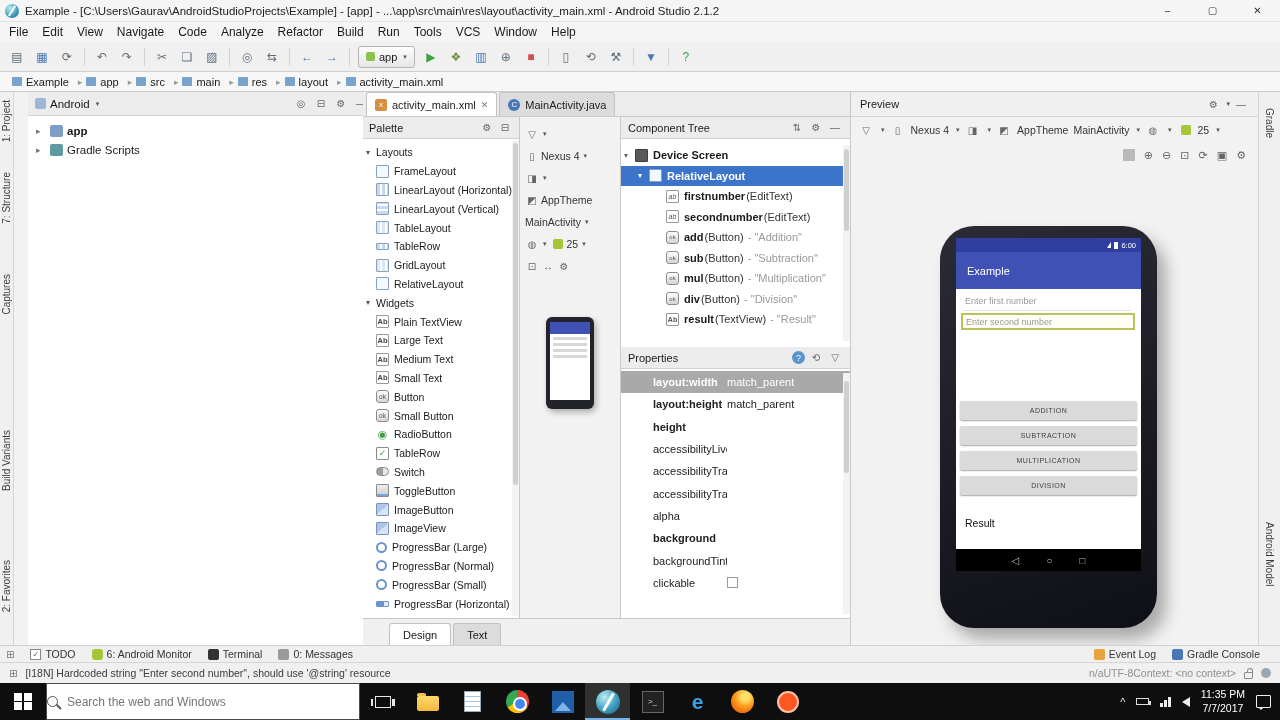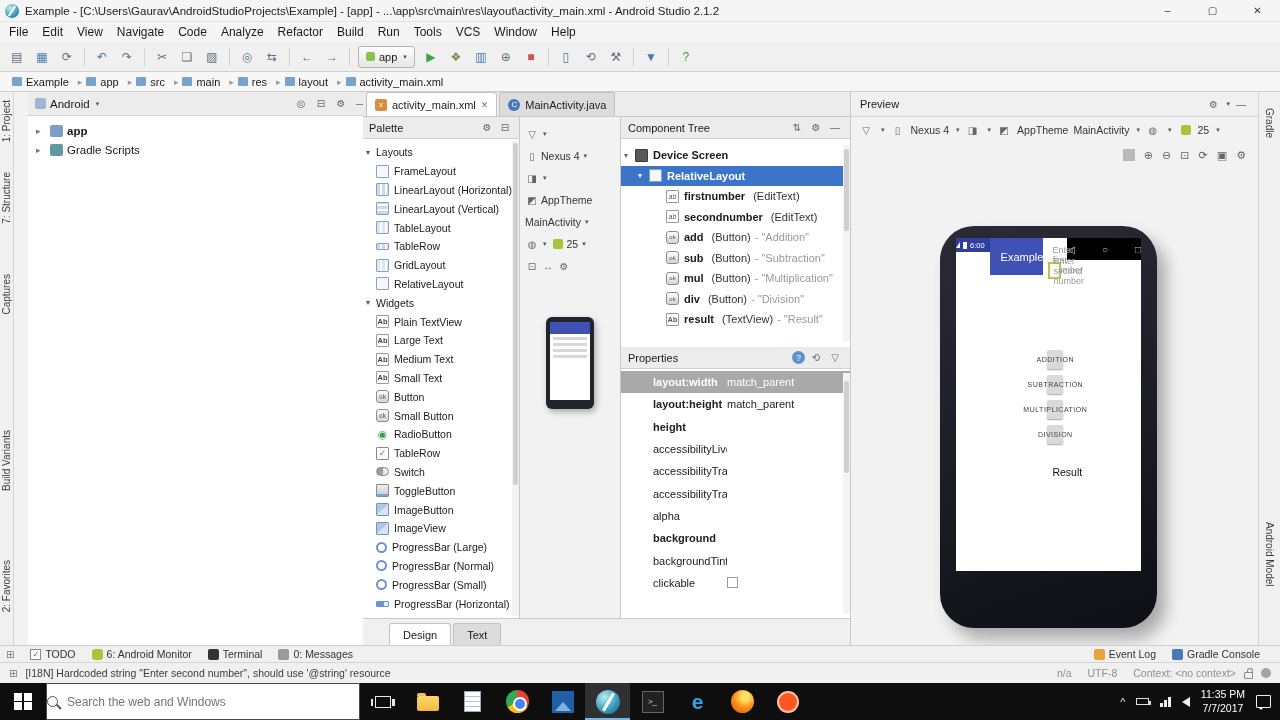--- a/index.html
+++ b/index.html
@@ -121,21 +121,21 @@
   .ct-row.selected .ct-name{color:#fff}
   .ct-row.selected .ct-chev{color:#fff}
   .ct-indent{flex:none}
   .ct-indent.l0{width:3px}.ct-indent.l1{width:17px}.ct-indent.l2{width:34px}
   .ct-chev{width:11px;font-size:8px;color:#666;flex:none}
   .ct-icon{width:13px;height:13px;margin-right:5px;flex:none;display:flex;align-items:center;justify-content:center;font-size:7px;border:1px solid #8aa0bf;background:#f4f8ff;color:#555;border-radius:1px}
   .ct-icon.dev{background:#58595b;border-color:#3c3c3c}
   .ct-icon.edt{background:#fff;border-color:#999;font-style:italic}
   .ct-icon.btn{border-radius:3px;background:linear-gradient(#fff,#d5d5d5);border-color:#8a8a8a;font-size:6px}
   .ct-icon.txt{background:#fff;border-color:#999;font-weight:bold}
-  .ct-name{font-weight:bold;margin-right:8px}
+  .ct-name{font-weight:bold;margin-right:1px}
   .ct-type{color:#333;margin-right:4px}
   .ct-text{color:#999}
   .ct-row.selected .ct-type{color:#e4ecfa}
   .ct-row.selected .ct-text{color:#c7d6ef}
   .ct-sb{right:0;top:28px;height:196px}
   .ct-sb .sb-thumb{top:4px;height:42%}
   .props{position:absolute;top:230px;left:0;right:0;bottom:0;background:#fff}
   .help-ic{width:13px;height:13px;border-radius:50%;background:#5b93cf;color:#fff;font-size:9px;display:flex;align-items:center;justify-content:center}
   .props-list{padding-top:2px}
   .prop-row{display:flex;height:22.3px;align-items:center;font-size:11px}
@@ -155,21 +155,21 @@
   .btab.selected{background:#fff}
 
   
   .preview{position:absolute;left:851px;top:0;width:407px;height:100%;background:#f2f2f2}
   .pv-head{height:25px;display:flex;align-items:center;padding:0 9px;font-size:11px;border-bottom:1px solid #d5d5d5;background:#f0f0f0;gap:3px}
   .pv-toolbar{height:26px;display:flex;align-items:center;padding:0 7px;gap:5px;font-size:10.5px;color:#333;white-space:nowrap}
   .pv-icons{height:24px;display:flex;align-items:center;justify-content:flex-end;padding-right:12px;gap:9px;color:#666;font-size:11px}
   .pv-frame-ic{width:12px;height:12px;background:#b9b9b9}
   .pv-canvas{position:absolute;top:75px;left:0;right:0;bottom:0}
   .phone{position:absolute;left:89px;top:59px;width:217px;height:402px;background:linear-gradient(160deg,#2b2b36,#0f0f16);border-radius:34px;box-shadow:9px 11px 16px rgba(0,0,0,.3)}
-  .scr{position:absolute;left:16px;top:12px;width:185px;height:333px;background:#fff;display:flex;flex-direction:row}
+  .scr{position:absolute;left:16px;top:12px;width:185px;height:333px;background:#fff;display:flex;flex-direction:column}
   .scr-status{height:14px;background:#303F9F;display:flex;align-items:center;justify-content:flex-end;padding-right:5px;gap:3px;color:#fff;font-size:7.5px}
   .st-sig{width:0;height:0;border-left:4px solid transparent;border-bottom:6px solid #fff}
   .st-bat{width:4px;height:7px;background:#fff}
   .scr-appbar{height:37px;background:#3F51B5;color:#fff;font-size:11px;display:flex;align-items:center;padding-left:11px}
   .scr-body{position:relative;flex:1;background:#fff}
   .hint1{position:absolute;top:7px;left:9px;font-size:9px;color:#9a9a9a}
   .field1-line{position:absolute;top:21px;left:7px;right:10px;border-bottom:1px solid #e2e2e2}
   .field2{position:absolute;top:24px;left:5px;right:6px;height:17px;border:2px solid #b9c35a;background:#fffff6;font-size:9px;color:#9a9a9a;display:flex;align-items:center;padding-left:3px}
   .app-btns{position:absolute;top:112px;left:4px;right:4px;display:flex;flex-direction:column;gap:6px}
   .app-btn{height:19px;background:#dadada;border-radius:2px;box-shadow:0 1px 1.5px rgba(0,0,0,.35);display:flex;align-items:center;justify-content:center;font-size:7px;color:#3e3e3e;letter-spacing:.5px}
@@ -186,21 +186,21 @@
   .tw-ic.todo{border:1px solid #888;background:#fff}
   .tw-ic.android{background:#a4c639;border-radius:3px}
   .tw-ic.term{background:#333;border-radius:2px}
   .tw-ic.msg{background:#9a9a9a;border-radius:2px}
   .tw-ic.evt{background:#e8a33d;border-radius:2px}
   .tw-ic.gc{background:#4878b8;border-radius:2px}
 
   
   .statusbar{position:absolute;top:662px;left:0;right:0;height:21px;background:#f0f0f0;border-top:1px solid #d5d5d5;display:flex;align-items:center;padding:0 9px;gap:8px;font-size:10.5px;color:#3c3c3c}
   .sb-corner{color:#777;font-size:10px}
-  .sb-right{margin-left:auto;display:flex;gap:16px;color:#8f8f8f}
+  .sb-right{margin-left:auto;display:flex;gap:0;color:#8f8f8f}
   .lock{width:9px;height:7px;border:1px solid #8a8a8a;border-radius:1px;position:relative;margin-top:4px}
   .lock::before{content:"";position:absolute;left:1.5px;top:-5px;width:4px;height:4px;border:1px solid #8a8a8a;border-bottom:none;border-radius:3px 3px 0 0}
   .hector{width:10px;height:10px;border-radius:50%;background:#9aa7b0}
 
   
   .taskbar{position:absolute;top:683px;left:0;right:0;height:37px;background:#0e0e0e;display:flex;align-items:stretch}
   .tb-start{width:46px;display:flex;align-items:center;justify-content:center}
   .win-logo{display:grid;grid-template-columns:8px 8px;grid-template-rows:8px 8px;gap:1.5px}
   .win-logo i{background:#fff;display:block}
   .tb-search{width:314px;background:#fff;border:1px solid #4a4a4a;display:flex;align-items:center;gap:9px;}

